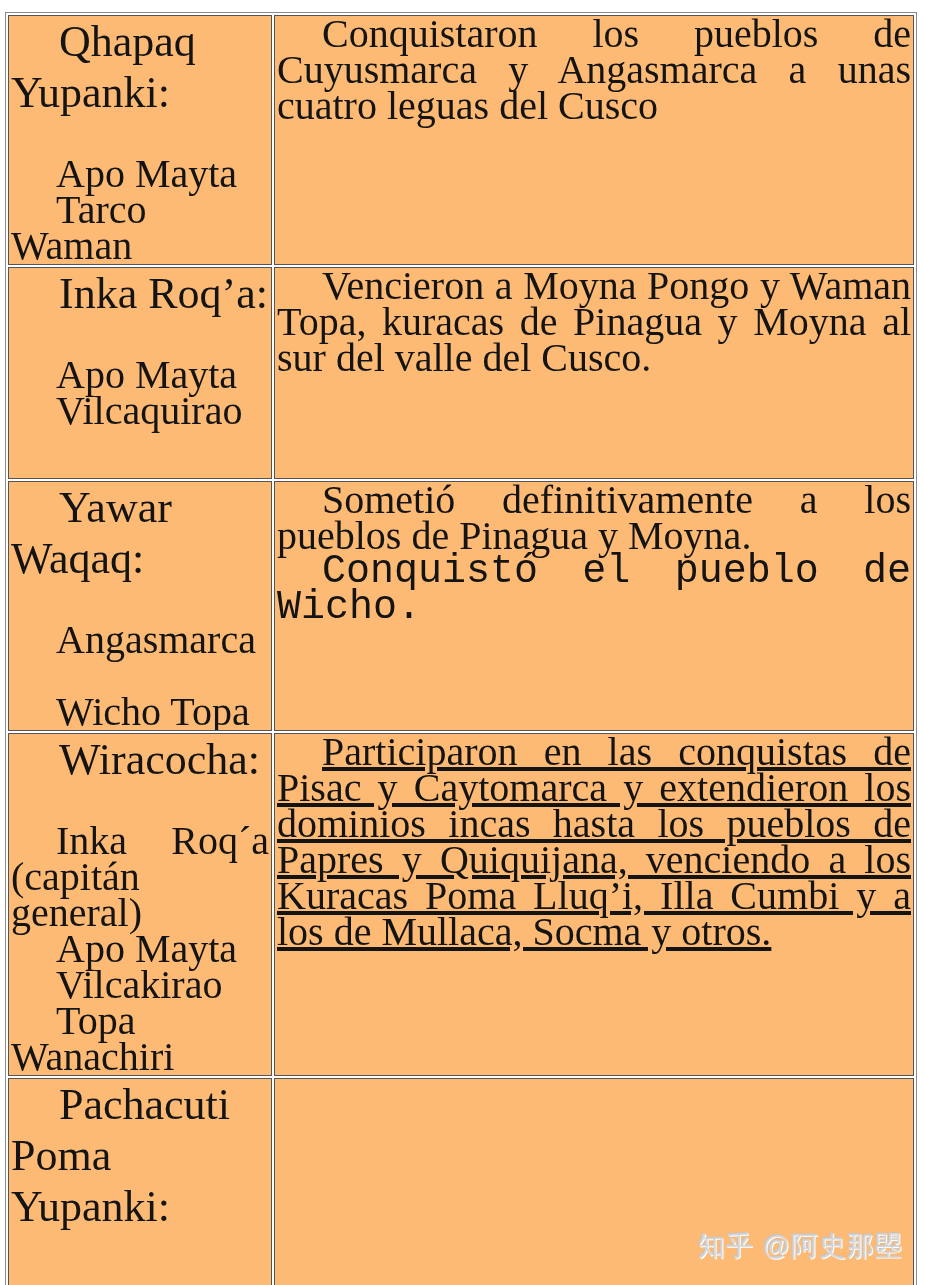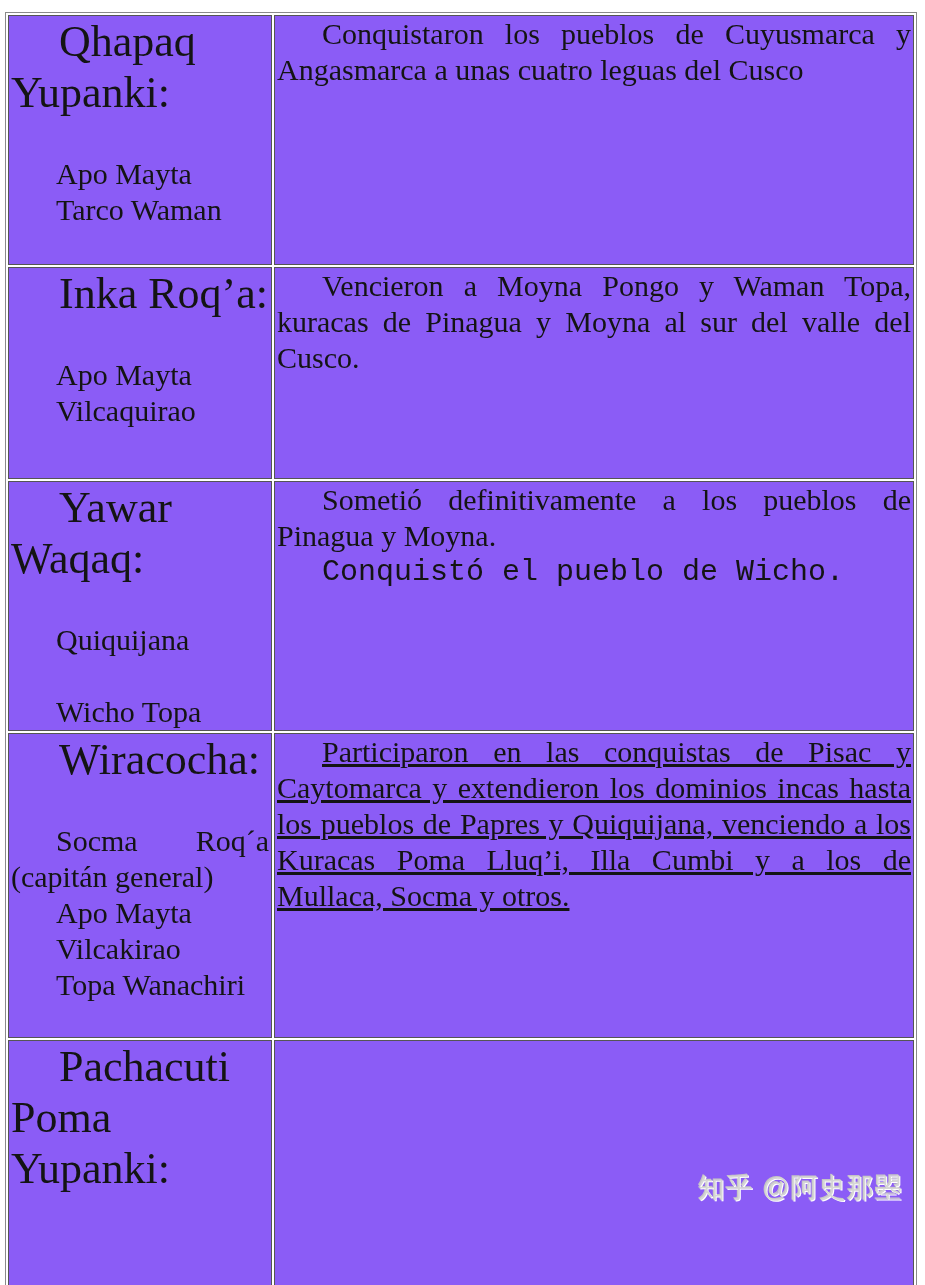--- a/index.html
+++ b/index.html
@@ -22,21 +22,21 @@
     width: 912px;
     border-collapse: separate;
     border-spacing: 2px;
     border: 1px solid #8a8a8a;
     table-layout: fixed;
   }
   table.inca td {
     border: 1px solid #555555;
     vertical-align: top;
     padding: 0 2px;
-    background: #8b5cf6;
+    background: #fdba74;
     box-sizing: border-box;
     overflow: hidden;
   }
   col.c1 { width: 264px; }
   col.c2 { width: auto; }
 
   tr.r1 td { height: 250px; }
   tr.r2 td { height: 212px; }
   tr.r3 td { height: 224px; }
   tr.r4 td { height: 305px; }
@@ -44,21 +44,21 @@
 
   p { margin: 0; }
 
   .ruler {
     font-size: 44px;
     line-height: 51px;
     text-indent: 48px;
     text-align: justify;
   }
   .cap, .desc {
-    font-size: 30px;
+    font-size: 40px;
     line-height: 36px;
     text-indent: 45px;
     text-align: justify;
   }
   .caps-group { margin-top: 38px; }
   .cap-spacer { height: 36px; }
   .desc + .desc { margin-top: 0; font-family: Liberation Mono, monospace; }
 
   
   .pad-l1 { padding-top: 32px; }
@@ -67,21 +67,21 @@
   .pad-l4 { padding-top: 30px; }
   .pad-l5 { padding-top: 23px; }
   .pad-r1 { padding-top: 135px; }
   .pad-r2 { padding-top: 133px; }
   .pad-r3 { padding-top: 133px; }
   .pad-r4 { padding-top: 93px; text-decoration: underline; }
 
   .watermark {
     position: absolute;
     right: 22px;
-    top: 1170px;
+    top: 1228px;
     font-size: 27px;
     letter-spacing: 1px;
     font-family: "Liberation Sans", sans-serif;
     color: #d6d6d6;
     text-shadow: 1px 1px 0 #ffffff, -1px -1px 0 #c4c4c4;
     white-space: nowrap;
   }
 </style>
 </head>
 <body>
@@ -116,36 +116,36 @@
     </td>
     <td class="pad-r2">
       <p class="desc">Vencieron a Moyna Pongo y Waman Topa, kuracas de Pinagua y Moyna al sur del valle del Cusco.</p>
     </td>
   </tr>
 
   <tr class="r3">
     <td class="pad-l3">
       <p class="ruler">Yawar Waqaq:</p>
       <div class="caps-group">
-        <p class="cap">Quiquijana</p>
+        <p class="cap">Angasmarca</p>
         <div class="cap-spacer"></div>
         <p class="cap">Wicho Topa</p>
       </div>
     </td>
     <td class="pad-r3">
       <p class="desc">Sometió definitivamente a los pueblos de Pinagua y Moyna.</p>
       <p class="desc">Conquistó el pueblo de Wicho.</p>
     </td>
   </tr>
 
   <tr class="r4">
     <td class="pad-l4">
       <p class="ruler">Wiracocha:</p>
       <div class="caps-group">
-        <p class="cap">Socma Roq´a (capitán general)</p>
+        <p class="cap">Inka Roq´a (capitán general)</p>
         <p class="cap">Apo Mayta</p>
         <p class="cap">Vilcakirao</p>
         <p class="cap">Topa Wanachiri</p>
       </div>
     </td>
     <td class="pad-r4">
       <p class="desc">Participaron en las conquistas de Pisac y Caytomarca y extendieron los dominios incas hasta los pueblos de Papres y Quiquijana, venciendo a los Kuracas Poma Lluq’i, Illa Cumbi y a los de Mullaca, Socma y otros.</p>
     </td>
   </tr>
 

